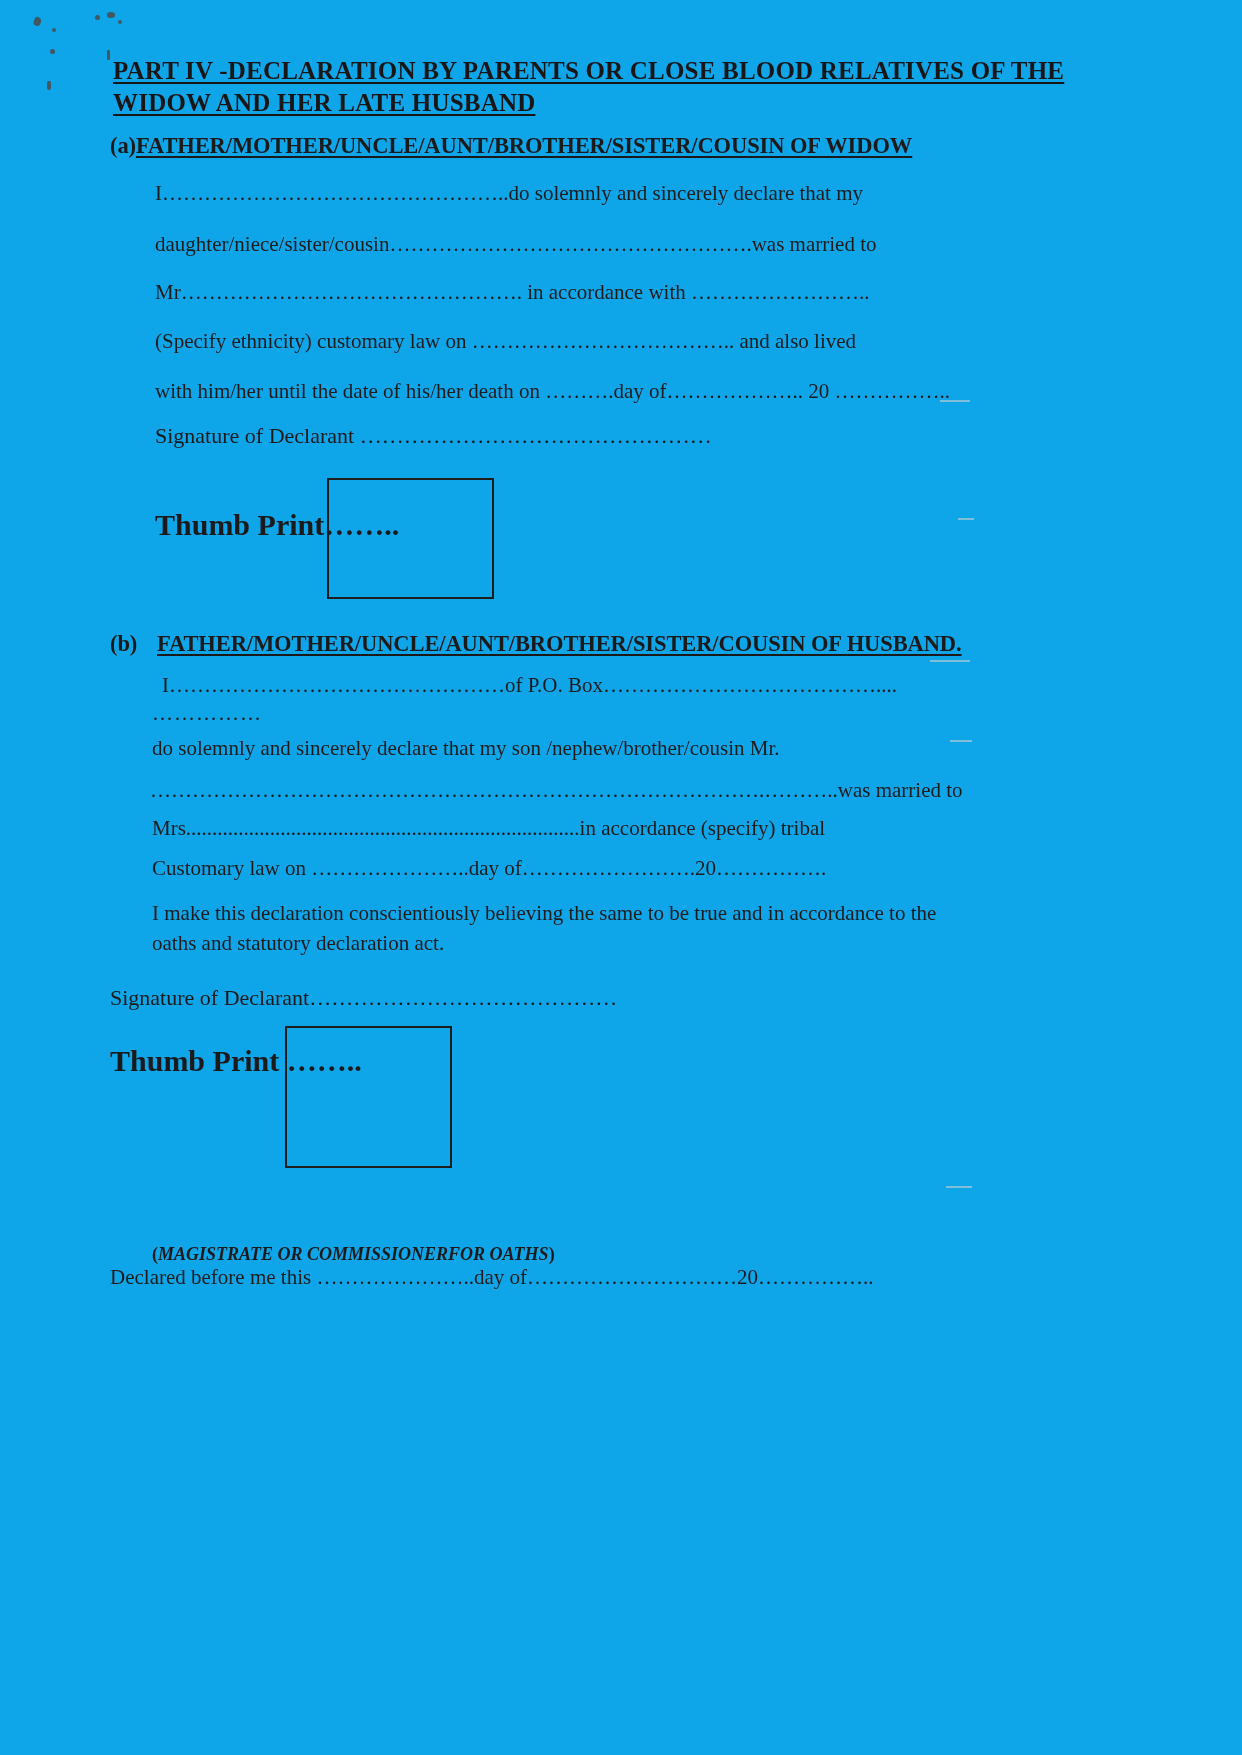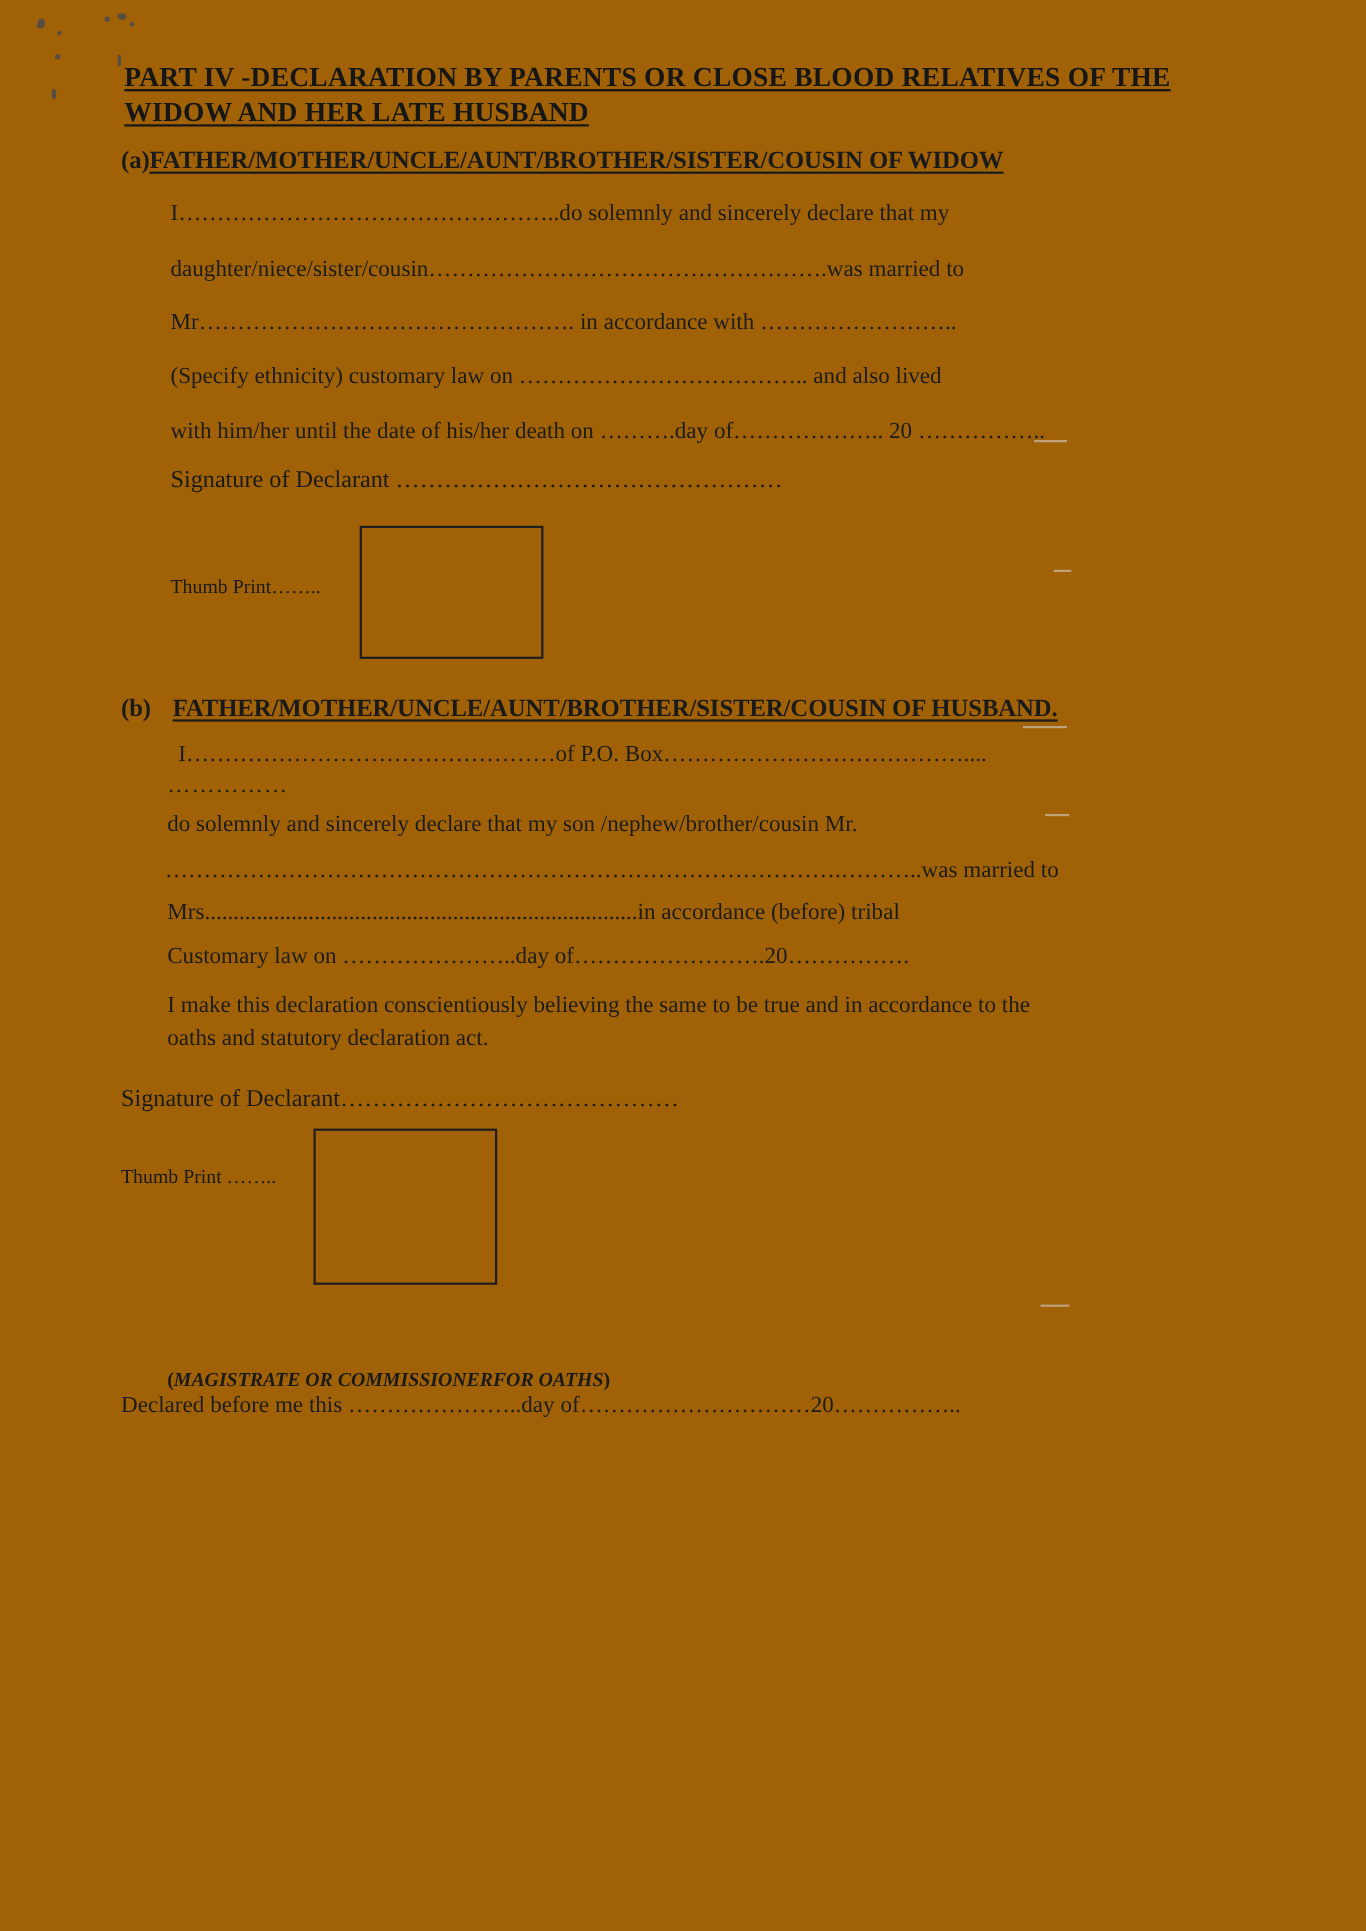--- a/index.html
+++ b/index.html
@@ -13,21 +13,21 @@
     height: 1755px;
     position: relative;
     font-family: "Liberation Serif", "DejaVu Serif", serif;
     color: #1a1a1a;
     overflow: hidden;
   }
 
   .page {
     position: absolute;
     inset: 0;
-    background: #a16207;
+    background: #0ea5e9;
   }
 
   
   .speck {
     position: absolute;
     background: #4a4a4a;
     border-radius: 50%;
     opacity: .85;
   }
   .speck-a { left: 34px;  top: 17px;  width: 7px;  height: 9px;  transform: rotate(18deg); border-radius: 40% 60% 55% 45%; }
@@ -109,24 +109,23 @@
 
   .sig-line {
     position: absolute;
     font-weight: normal;
     font-size: 22px;
     white-space: nowrap;
   }
 
   .thumb-label {
     position: absolute;
-    font-weight: normal;
-    font-size: 18px;
-    white-space: nowrap;
-    margin-top: 15px;
+    font-weight: bold;
+    font-size: 30px;
+    white-space: nowrap;
   }
 
   .thumb-box {
     position: absolute;
     border: 2px solid #1d1d1d;
     background: transparent;
   }
 
   .para {
     position: absolute;
@@ -188,21 +187,21 @@
     <div class="thumb-box" style="left:327px; top:478px; width:163px; height:117px;"></div>
 
     <div class="sec-b-heading">
       <span class="blabel">(b)</span><span class="ul">FATHER/MOTHER/UNCLE/AUNT/BROTHER/SISTER/COUSIN OF HUSBAND.</span>
     </div>
 
     <div class="line" style="left:162px; top:672px;">I…………………………………………of    P.O.    Box…………………………………....</div>
     <div class="line" style="left:152px; top:700px; letter-spacing:1px;">……………</div>
     <div class="line" style="left:152px; top:735px;">do solemnly and sincerely declare that my son /nephew/brother/cousin Mr.</div>
     <div class="line" style="left:150px; top:777px;">…………………………………………………………………………….………..was married to</div>
-    <div class="line" style="left:152px; top:815px;">Mrs...........................................................................in accordance (before) tribal</div>
+    <div class="line" style="left:152px; top:815px;">Mrs...........................................................................in accordance (specify) tribal</div>
     <div class="line" style="left:152px; top:855px;">Customary law on …………………..day of…………………….20…………….</div>
 
     <div class="para" style="left:152px; top:898px; width:810px;">I make this declaration conscientiously believing the same to be true and in accordance to the oaths and statutory declaration act.</div>
 
     <div class="sig-line" style="left:110px; top:985px;">Signature of Declarant……………………………………</div>
 
     <div class="thumb-label" style="left:110px; top:1044px;">Thumb Print ……..</div>
     <div class="thumb-box" style="left:285px; top:1026px; width:163px; height:138px;"></div>
 
     <div class="line" style="left:110px; top:1264px;">Declared before me this …………………..day of…………………………20……………..</div>

